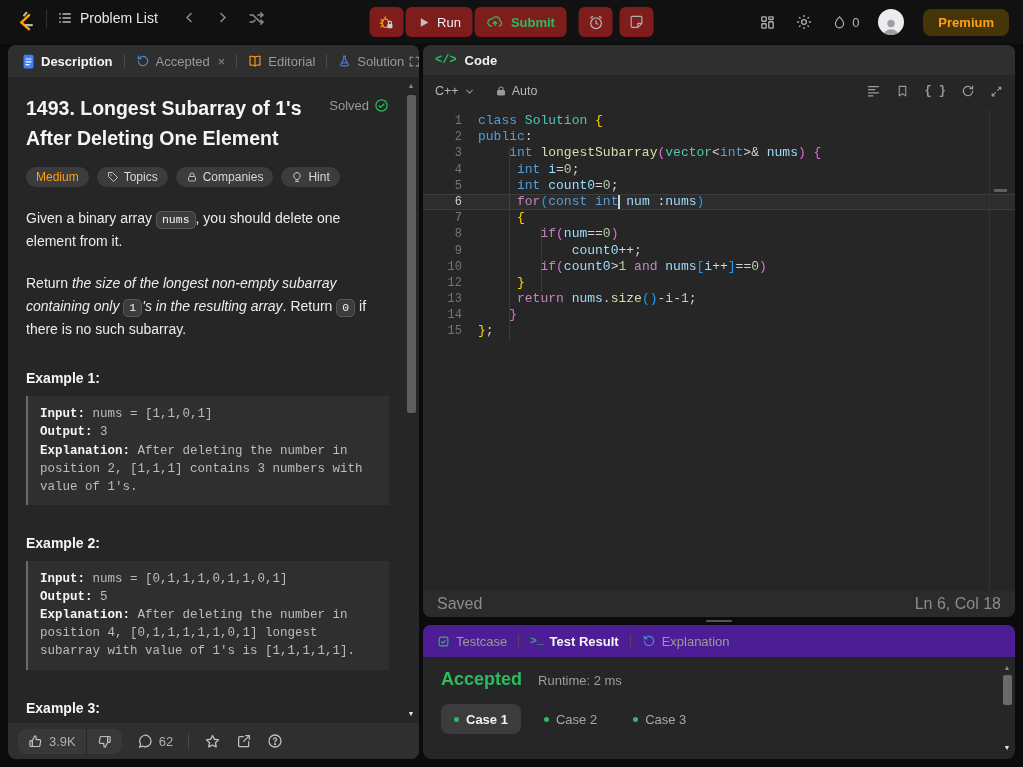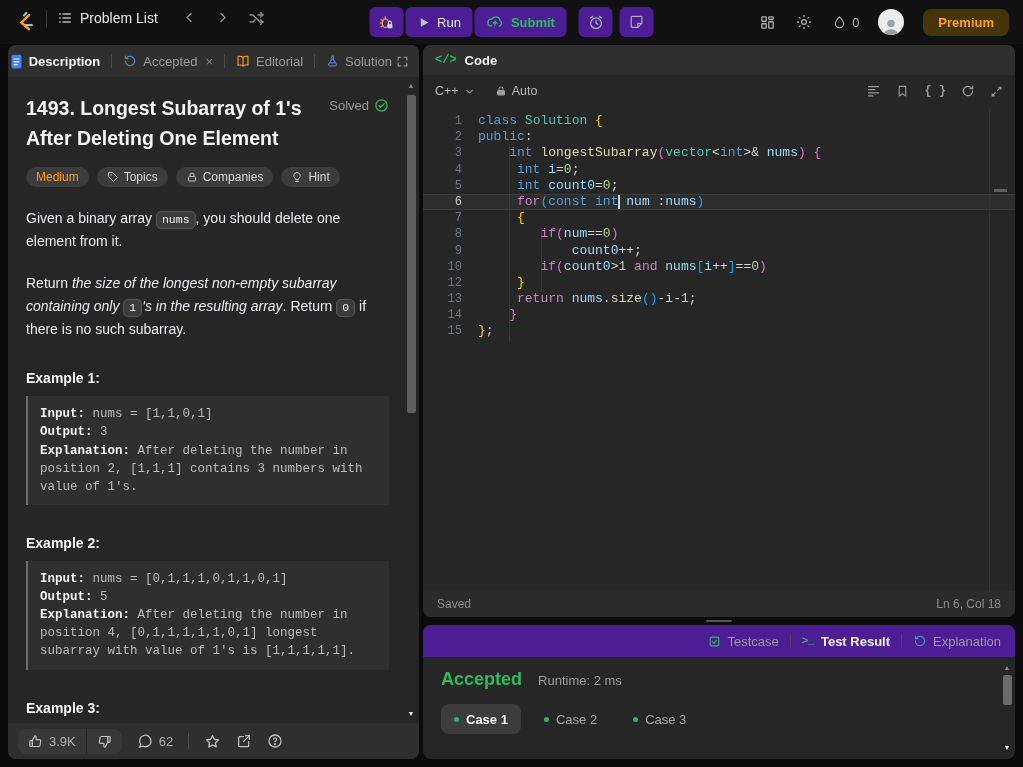--- a/index.html
+++ b/index.html
@@ -3,39 +3,39 @@
 <meta charset="utf-8">
 <style>
   html,body{margin:0;padding:0;background:#0b0b0b;width:1023px;height:767px;overflow:hidden;
     font-family:"Liberation Sans",sans-serif;-webkit-font-smoothing:antialiased;}
   .nav{position:absolute;left:0;top:0;width:100%;height:44px;background:#111;display:flex;align-items:center;}
   .nav-left{display:flex;align-items:flex-start;gap:10px;padding-left:14px;}
   .nav-divider{width:1px;height:18px;background:#333;}
   .nav-item{display:flex;align-items:center;gap:7px;color:#e8e8e8;font-size:14px;font-weight:500;cursor:pointer;}
   .nav-ic{color:#9a9a9a;display:flex;align-items:center;}
   .nav-center{position:absolute;left:50%;top:7px;transform:translateX(-50%);display:flex;align-items:center;}
-  .nav-btn{height:30px;background:#4c1d95;border:none;display:flex;align-items:center;gap:7px;
+  .nav-btn{height:30px;background:#7f1d1d;border:none;display:flex;align-items:center;gap:7px;
     color:#d0d0d0;font-size:13px;font-weight:500;border-radius:6px;padding:0 12px;cursor:pointer;
     font-family:"Liberation Sans",sans-serif;}
   .grp{margin-right:2px;}
   .run-label{color:#efefef;}
   .submit-label{color:#2cbb5d;font-weight:600;}
   .sq{width:34px;justify-content:center;padding:0;}
   .nav-right{margin-left:auto;display:flex;align-items:center;gap:19px;padding-right:14px;color:#b0b0b0;}
   .streak{display:flex;align-items:center;gap:5px;font-size:13px;color:#b0b0b0;}
   .avatar{width:26px;height:26px;border-radius:50%;background:#ececec;display:flex;align-items:flex-end;justify-content:center;overflow:hidden;cursor:pointer;}
   .premium-btn{background:#463509;color:#ffa116;font-size:13px;font-weight:600;border:none;border-radius:8px;
     padding:6px 15px;cursor:pointer;font-family:"Liberation Sans",sans-serif;}
 
   .panel{position:absolute;background:#262626;border-radius:8px;overflow:hidden;}
   .left-panel{left:8px;top:45px;width:411px;height:714px;}
   .code-panel{left:423px;top:45px;width:592px;height:572px;}
   .result-panel{left:423px;top:625px;width:592px;height:134px;}
 
-  .tabbar{height:32px;background:#2f2f2f;display:flex;align-items:center;padding:0 10px;font-size:13px;color:#9a9a9a;justify-content:flex-end;}
+  .tabbar{height:32px;background:#2f2f2f;display:flex;align-items:center;padding:0 10px;font-size:13px;color:#9a9a9a;}
   .tab{display:flex;align-items:center;gap:6px;padding:0 4px;cursor:pointer;white-space:nowrap;}
   .tab.active{color:#f5f5f5;font-weight:700;}
   .tab-sep{width:1px;height:14px;background:#4a4a4a;margin:0 7px;flex:none;}
   .tab-close{color:#8a8a8a;font-size:13px;margin-left:2px;cursor:pointer;}
   .tabbar-right{margin-left:auto;display:flex;align-items:center;gap:12px;color:#9a9a9a;}
 
   .left-content{position:absolute;left:0;right:16px;top:32px;bottom:36px;padding:16px 14px 0 18px;overflow:hidden;}
   .title-row{display:flex;align-items:flex-start;}
   .title{flex:1;margin:0;font-size:19.5px;line-height:30px;font-weight:700;color:#f5f5f5;}
   .solved{display:flex;align-items:center;gap:5px;color:#9a9a9a;font-size:13px;padding-top:5px;flex:none;}
@@ -75,21 +75,21 @@
     font-size:13px;padding-top:4px;overflow:hidden;}
   .code-line{display:flex;height:16.2px;line-height:16.2px;white-space:pre;position:relative;}
   .gutter{width:55px;flex:none;text-align:right;padding-right:16px;box-sizing:border-box;color:#6e7681;font-size:12px;}
   .code-line.current{background:rgba(255,255,255,0.035);box-shadow:inset 0 1px 0 #3c3c3c, inset 0 -1px 0 #3c3c3c;}
   .code-line.current .gutter{color:#cccccc;}
   .caret{position:absolute;top:1px;width:1.5px;height:14px;background:#d4d4d4;}
   .indent-guide{position:absolute;width:1px;background:#3a3a3a;}
   .ed-track{position:absolute;top:0;bottom:0;right:25px;width:1px;background:#333;}
   .ed-mark{position:absolute;right:8px;top:80px;width:13px;height:3px;background:#5f5f5f;}
   .code-status{position:absolute;left:0;right:0;bottom:0;height:26px;background:#2b2b2b;display:flex;
-    align-items:center;justify-content:space-between;padding:0 14px;color:#8c8c8c;font-size:12px;}
+    align-items:center;justify-content:space-between;padding:0 14px;color:#8c8c8c;font-size:16px;}
 
   .h-divider{position:absolute;left:423px;top:618px;width:592px;height:6px;display:flex;align-items:center;justify-content:center;}
   .h-divider div{width:26px;height:2px;background:#555;border-radius:2px;}
 
   .result-content{padding:12px 18px 0;}
   .accepted-row{display:flex;align-items:baseline;gap:16px;}
   .accepted{font-size:18px;font-weight:700;color:#2cbb5d;}
   .runtime{font-size:13px;color:#9e9e9e;}
   .cases{display:flex;align-items:center;gap:10px;margin-top:14px;}
   .case-btn{display:flex;align-items:center;gap:7px;height:30px;padding:0 13px;border-radius:8px;

